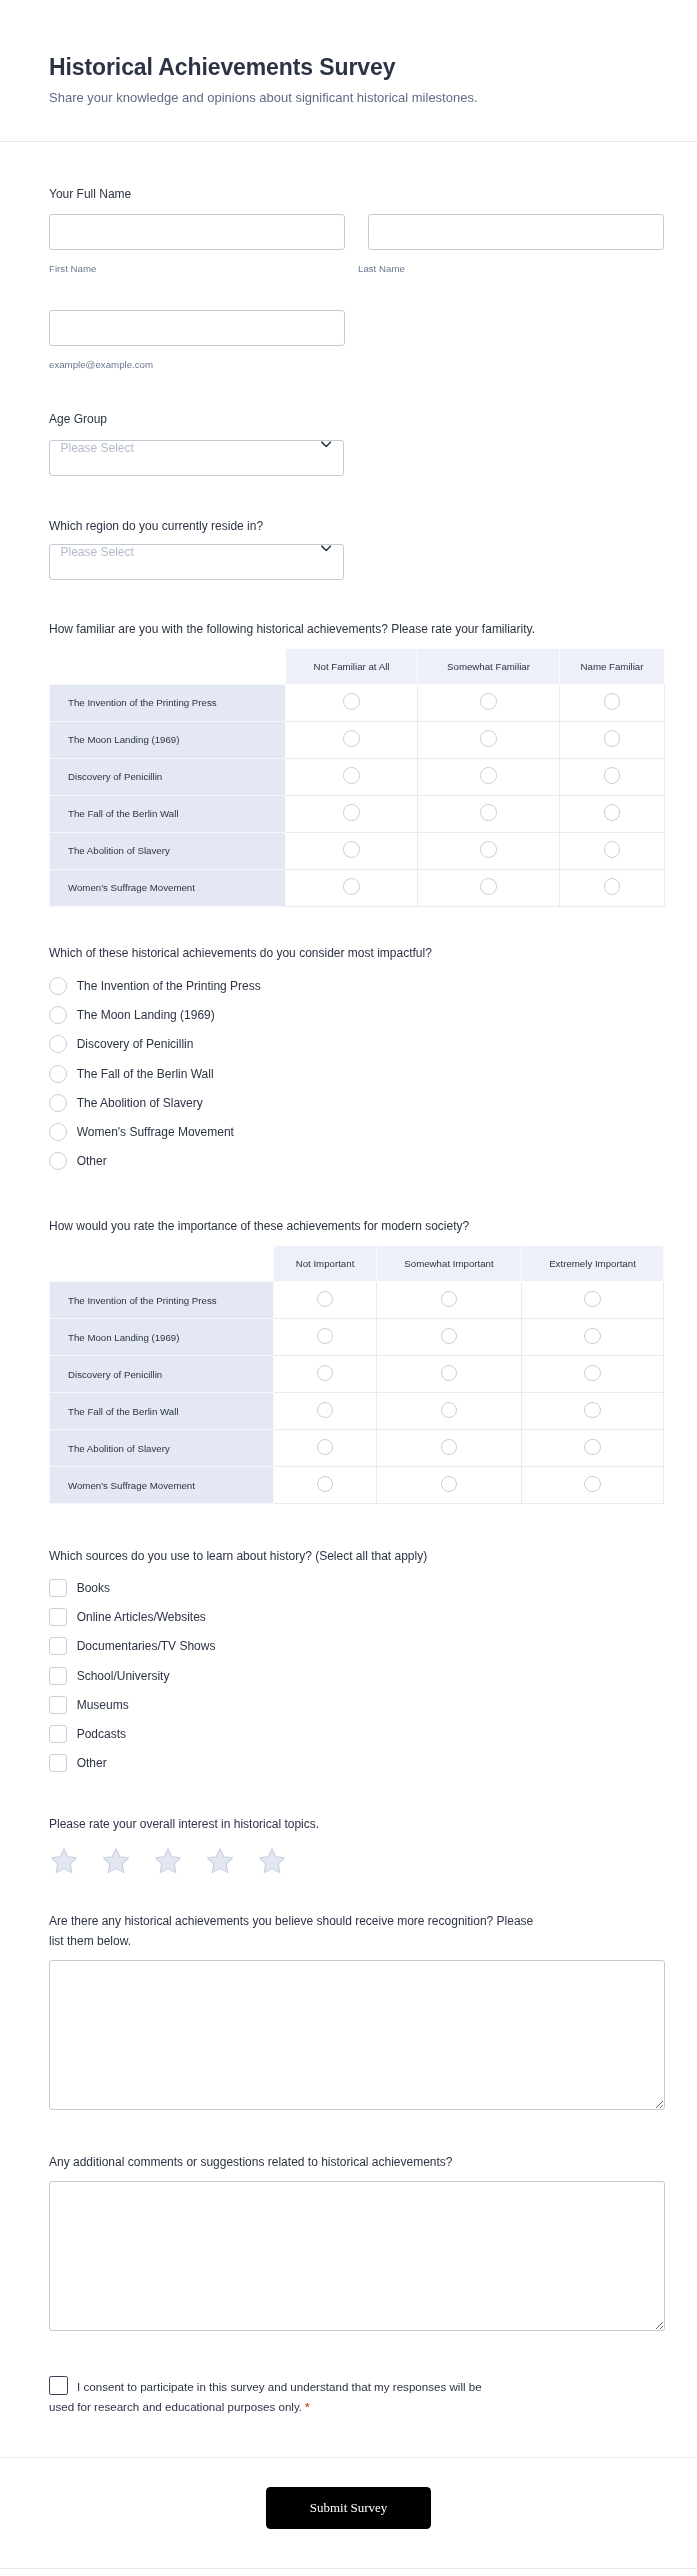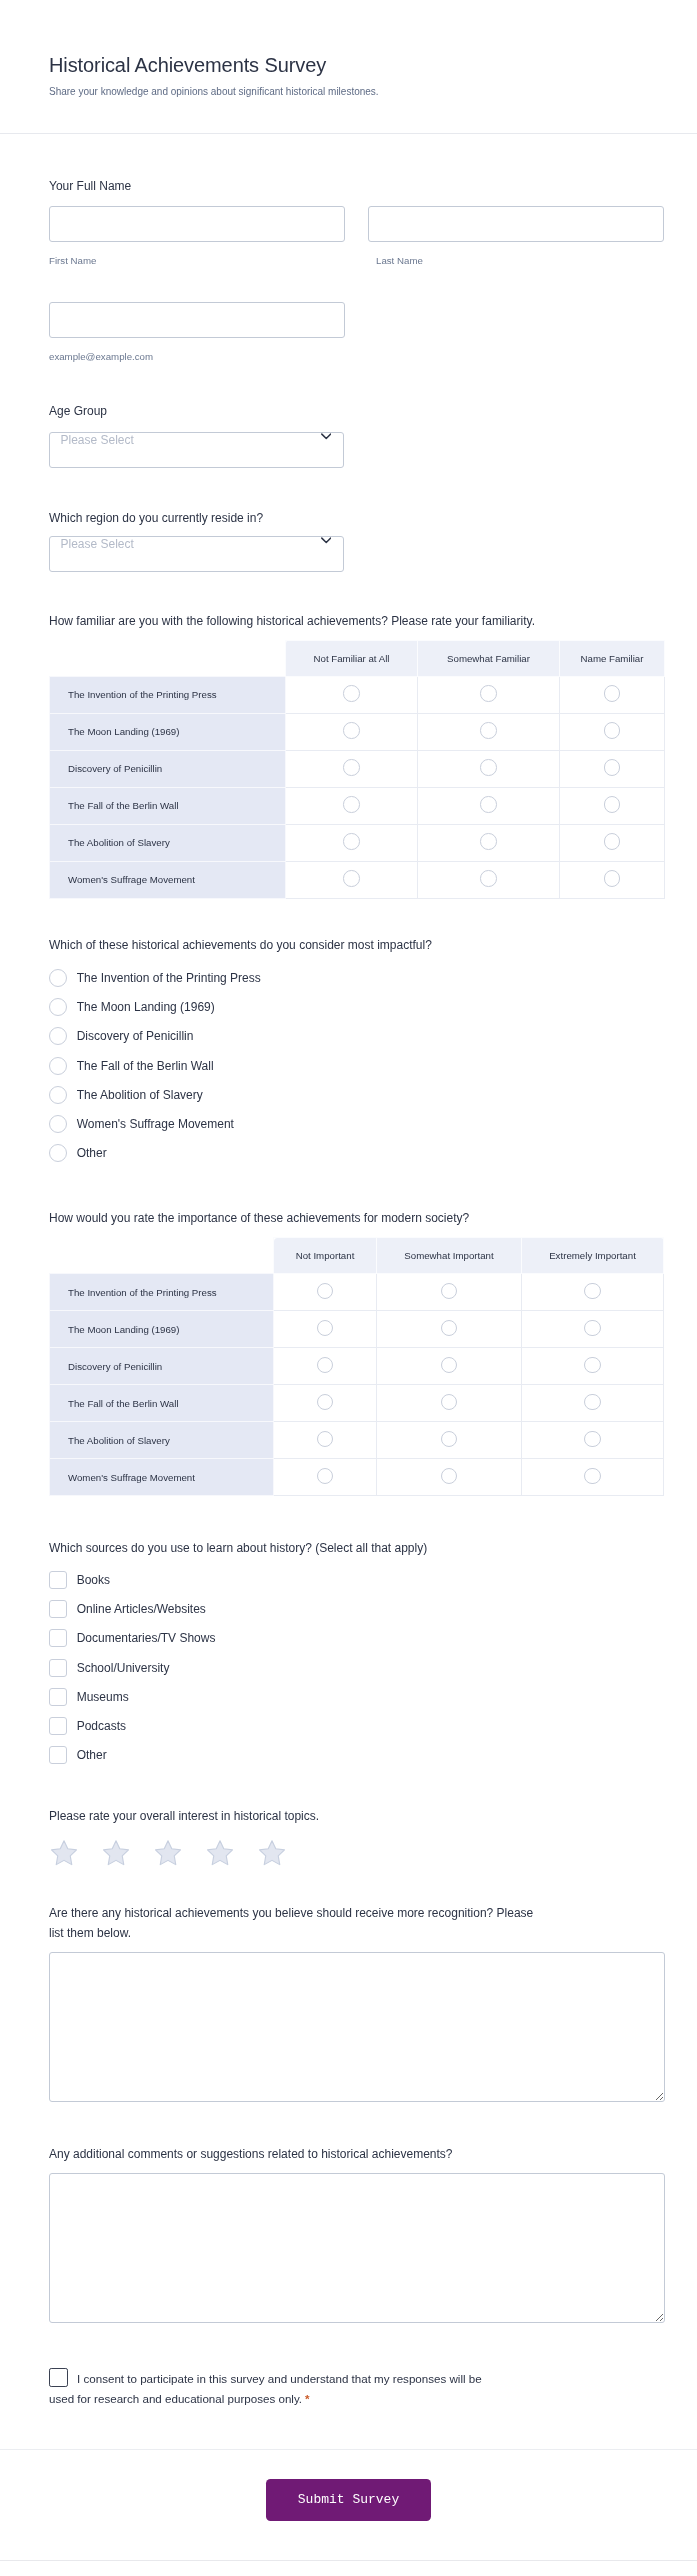--- a/index.html
+++ b/index.html
@@ -7,39 +7,39 @@
   body {
     width:697px;
     font-family:"Liberation Sans","DejaVu Sans",sans-serif;
     color:#2c3345;
     border-bottom:0.7px solid #e8e8ec;
   }
   .page { width:697px; background:#fff; }
 
   
   .form-header { padding:54px 33px 0 49px; }
-  .form-title { font-size:20px; font-weight:400; color:#2c3345; letter-spacing:-0.1px; }
-  .form-subtitle { margin-top:9px; font-size:10px; color:#5e6b85; }
+  .form-title { font-size:23px; font-weight:700; color:#2c3345; letter-spacing:-0.1px; }
+  .form-subtitle { margin-top:9px; font-size:13px; color:#5e6b85; }
   .divider { margin-top:36px; border:none; border-top:0.7px solid #e7e9ee; width:697px; }
 
   .form-body { padding:0 17px 0 49px; }
 
   .q { margin-top:42px; }
   .q-label { font-size:12px; font-weight:500; color:#2c3345; line-height:1.65; }
 
   
   .input-row { display:flex; gap:22.5px; margin-top:9.7px; }
   .text-input {
     height:36px; border:0.7px solid #c3cad6; border-radius:3px; background:#fff;
     font-size:12px; color:#2c3345; padding:0 9px; outline:none; width:100%;
     font-family:inherit;
   }
   .half { width:296px; flex:none; }
   .sublabel { margin-top:12.7px; font-size:9.7px; color:#6b7890; }
-  .sub-row { display:flex; gap:31px; }
+  .sub-row { display:flex; gap:13px; }
   .sub-row .sublabel { width:296px; flex:none; }
 
   
   .dropdown {
     margin-top:10.5px; width:295px; height:36px; border:0.7px solid #c3cad6; border-radius:3px;
     display:flex; align-items:flex-start; justify-content:space-between; padding:0 12px 0 10.5px;
     background:#fff; cursor:pointer;
   }
   .dropdown .ph { font-size:12px; color:#b3bac8; }
   .chev { width:10.5px; height:6.7px; flex:none; }
@@ -94,22 +94,22 @@
   .consent-box {
     display:inline-block; vertical-align:-4.5px; width:19px; height:19px;
     border:1.5px solid #3a4152; border-radius:2.2px; background:#fff; margin-right:9px; cursor:pointer;
   }
   .req { color:#ca5a28; font-weight:700; margin-left:3px; }
 
   
   .divider2 { margin-top:39px; border:none; border-top:0.7px solid #ebedf1; width:697px; }
   .submit-area { padding:29px 0 39px 0; display:flex; justify-content:center; }
   .submit-btn {
-    width:165px; height:42px; background:#701a75; color:#ffffff; border:none; border-radius:4.5px;
-    font-size:13px; font-weight:500; font-family:Liberation Mono, monospace; cursor:pointer;
+    width:165px; height:42px; background:#000000; color:#ffffff; border:none; border-radius:4.5px;
+    font-size:13px; font-weight:500; font-family:Liberation Serif, serif; cursor:pointer;
   }
 
   
   .w720 { max-width:540px;margin-top:40px; }
   .w650 { max-width:487px; }
 </style>
 </head>
 <body>
 
 <div class="page">

